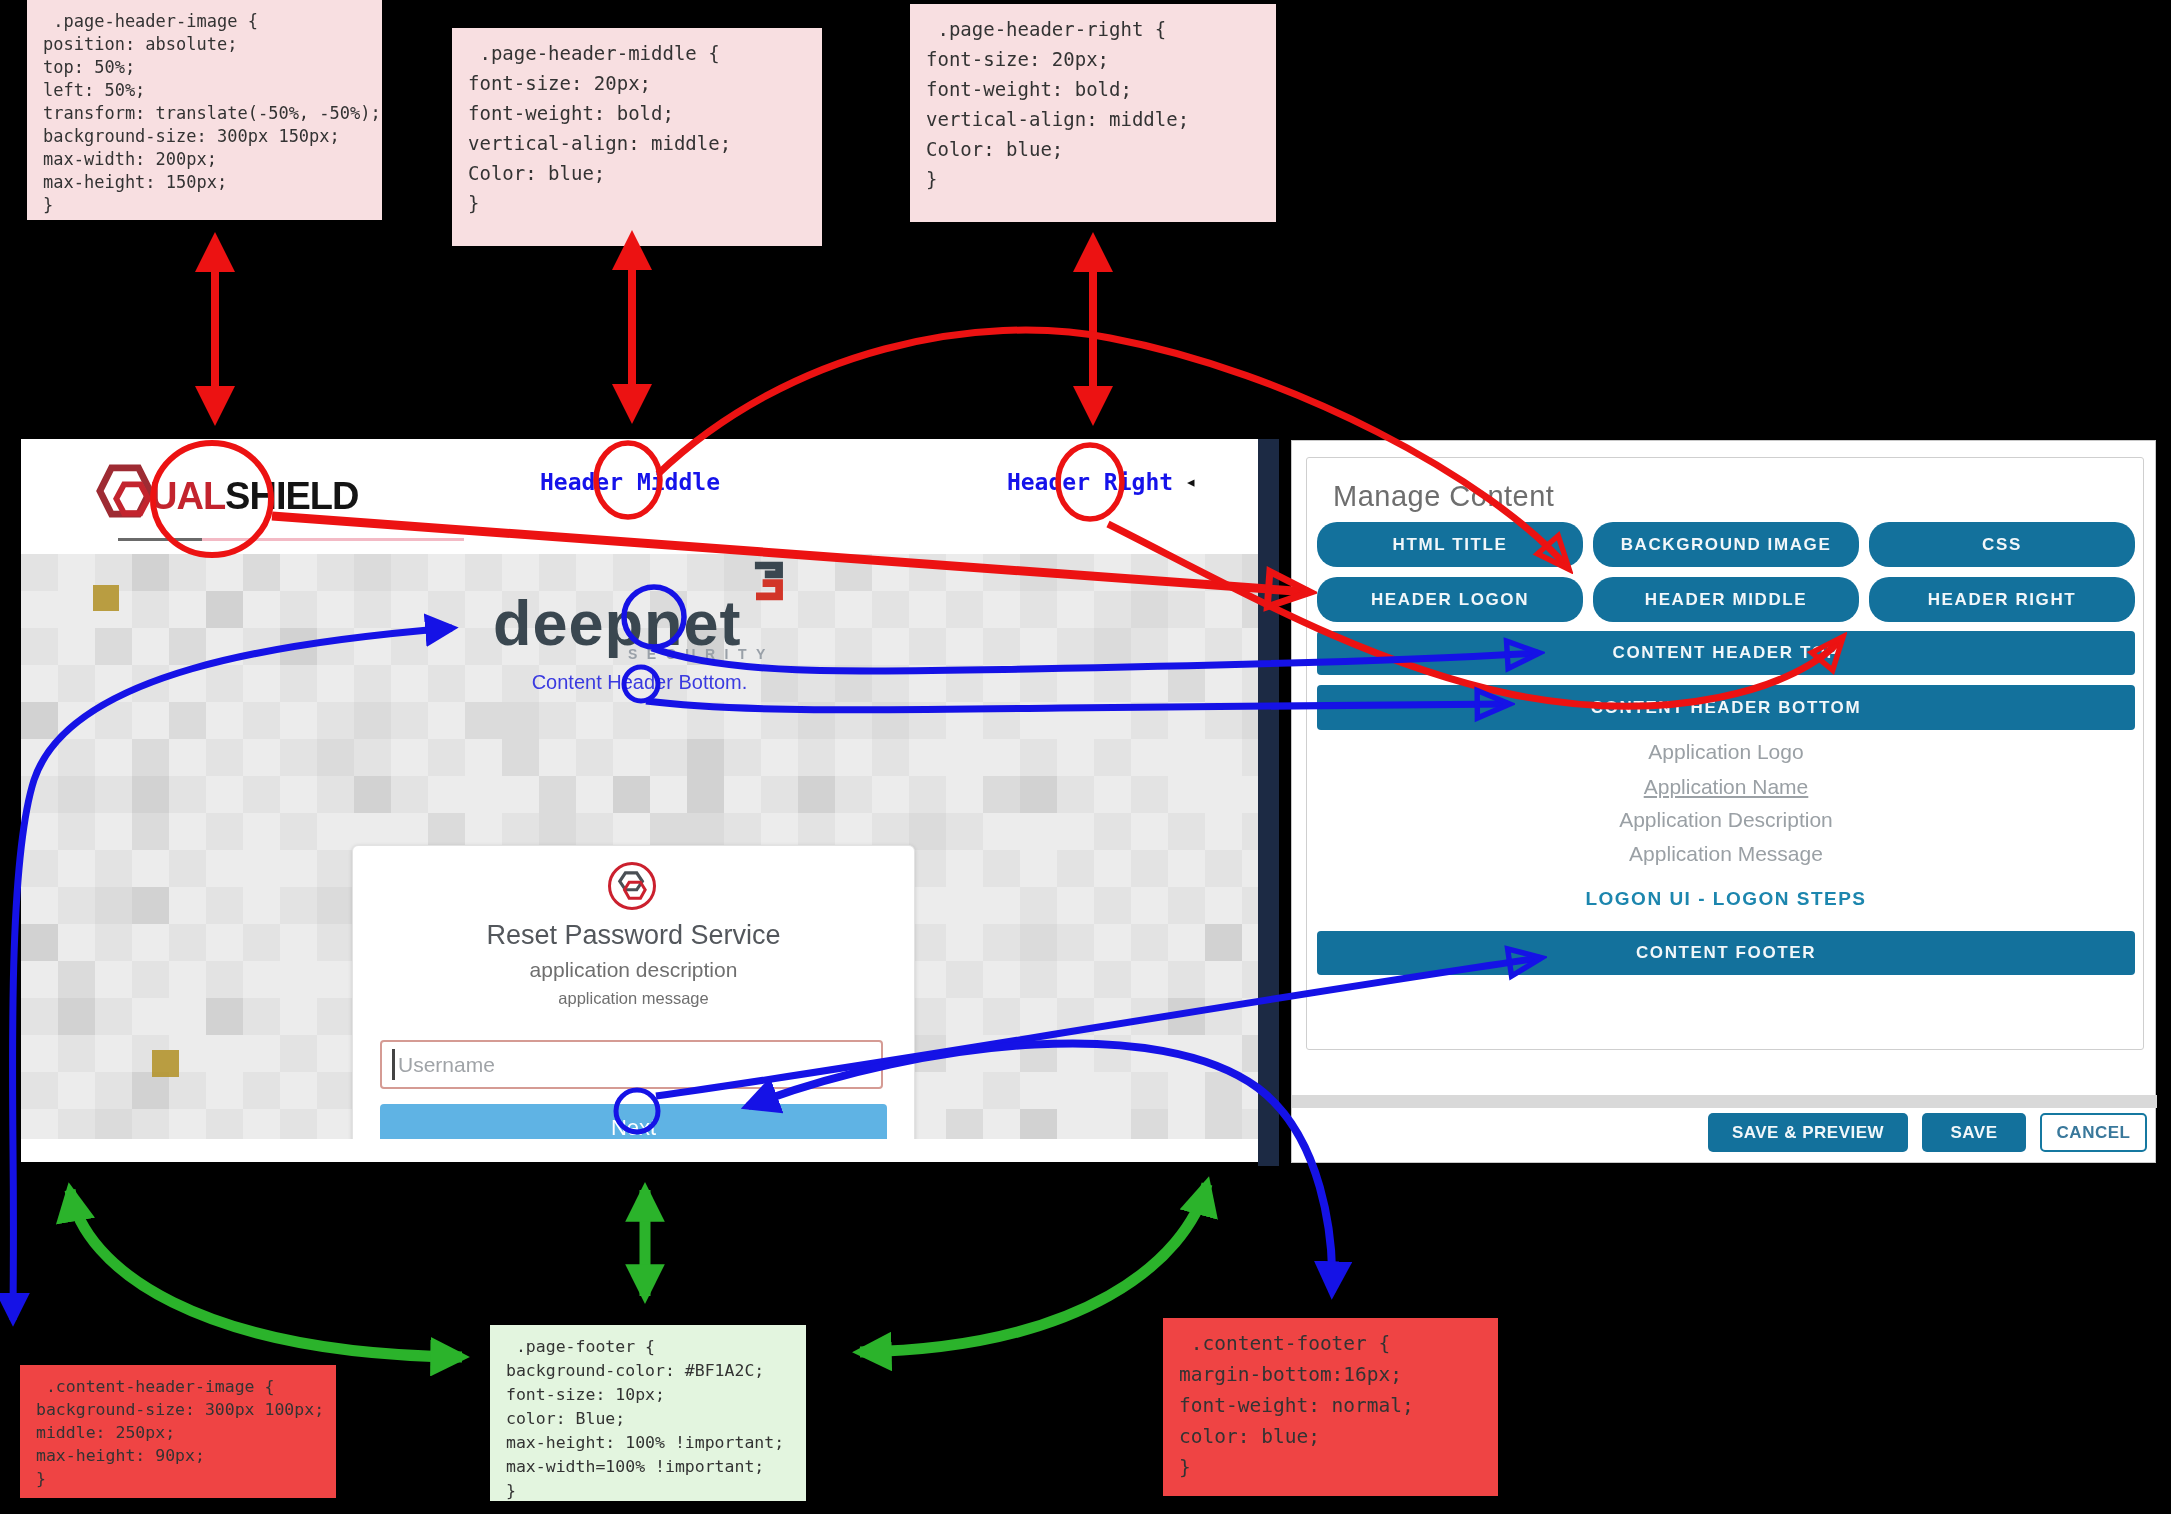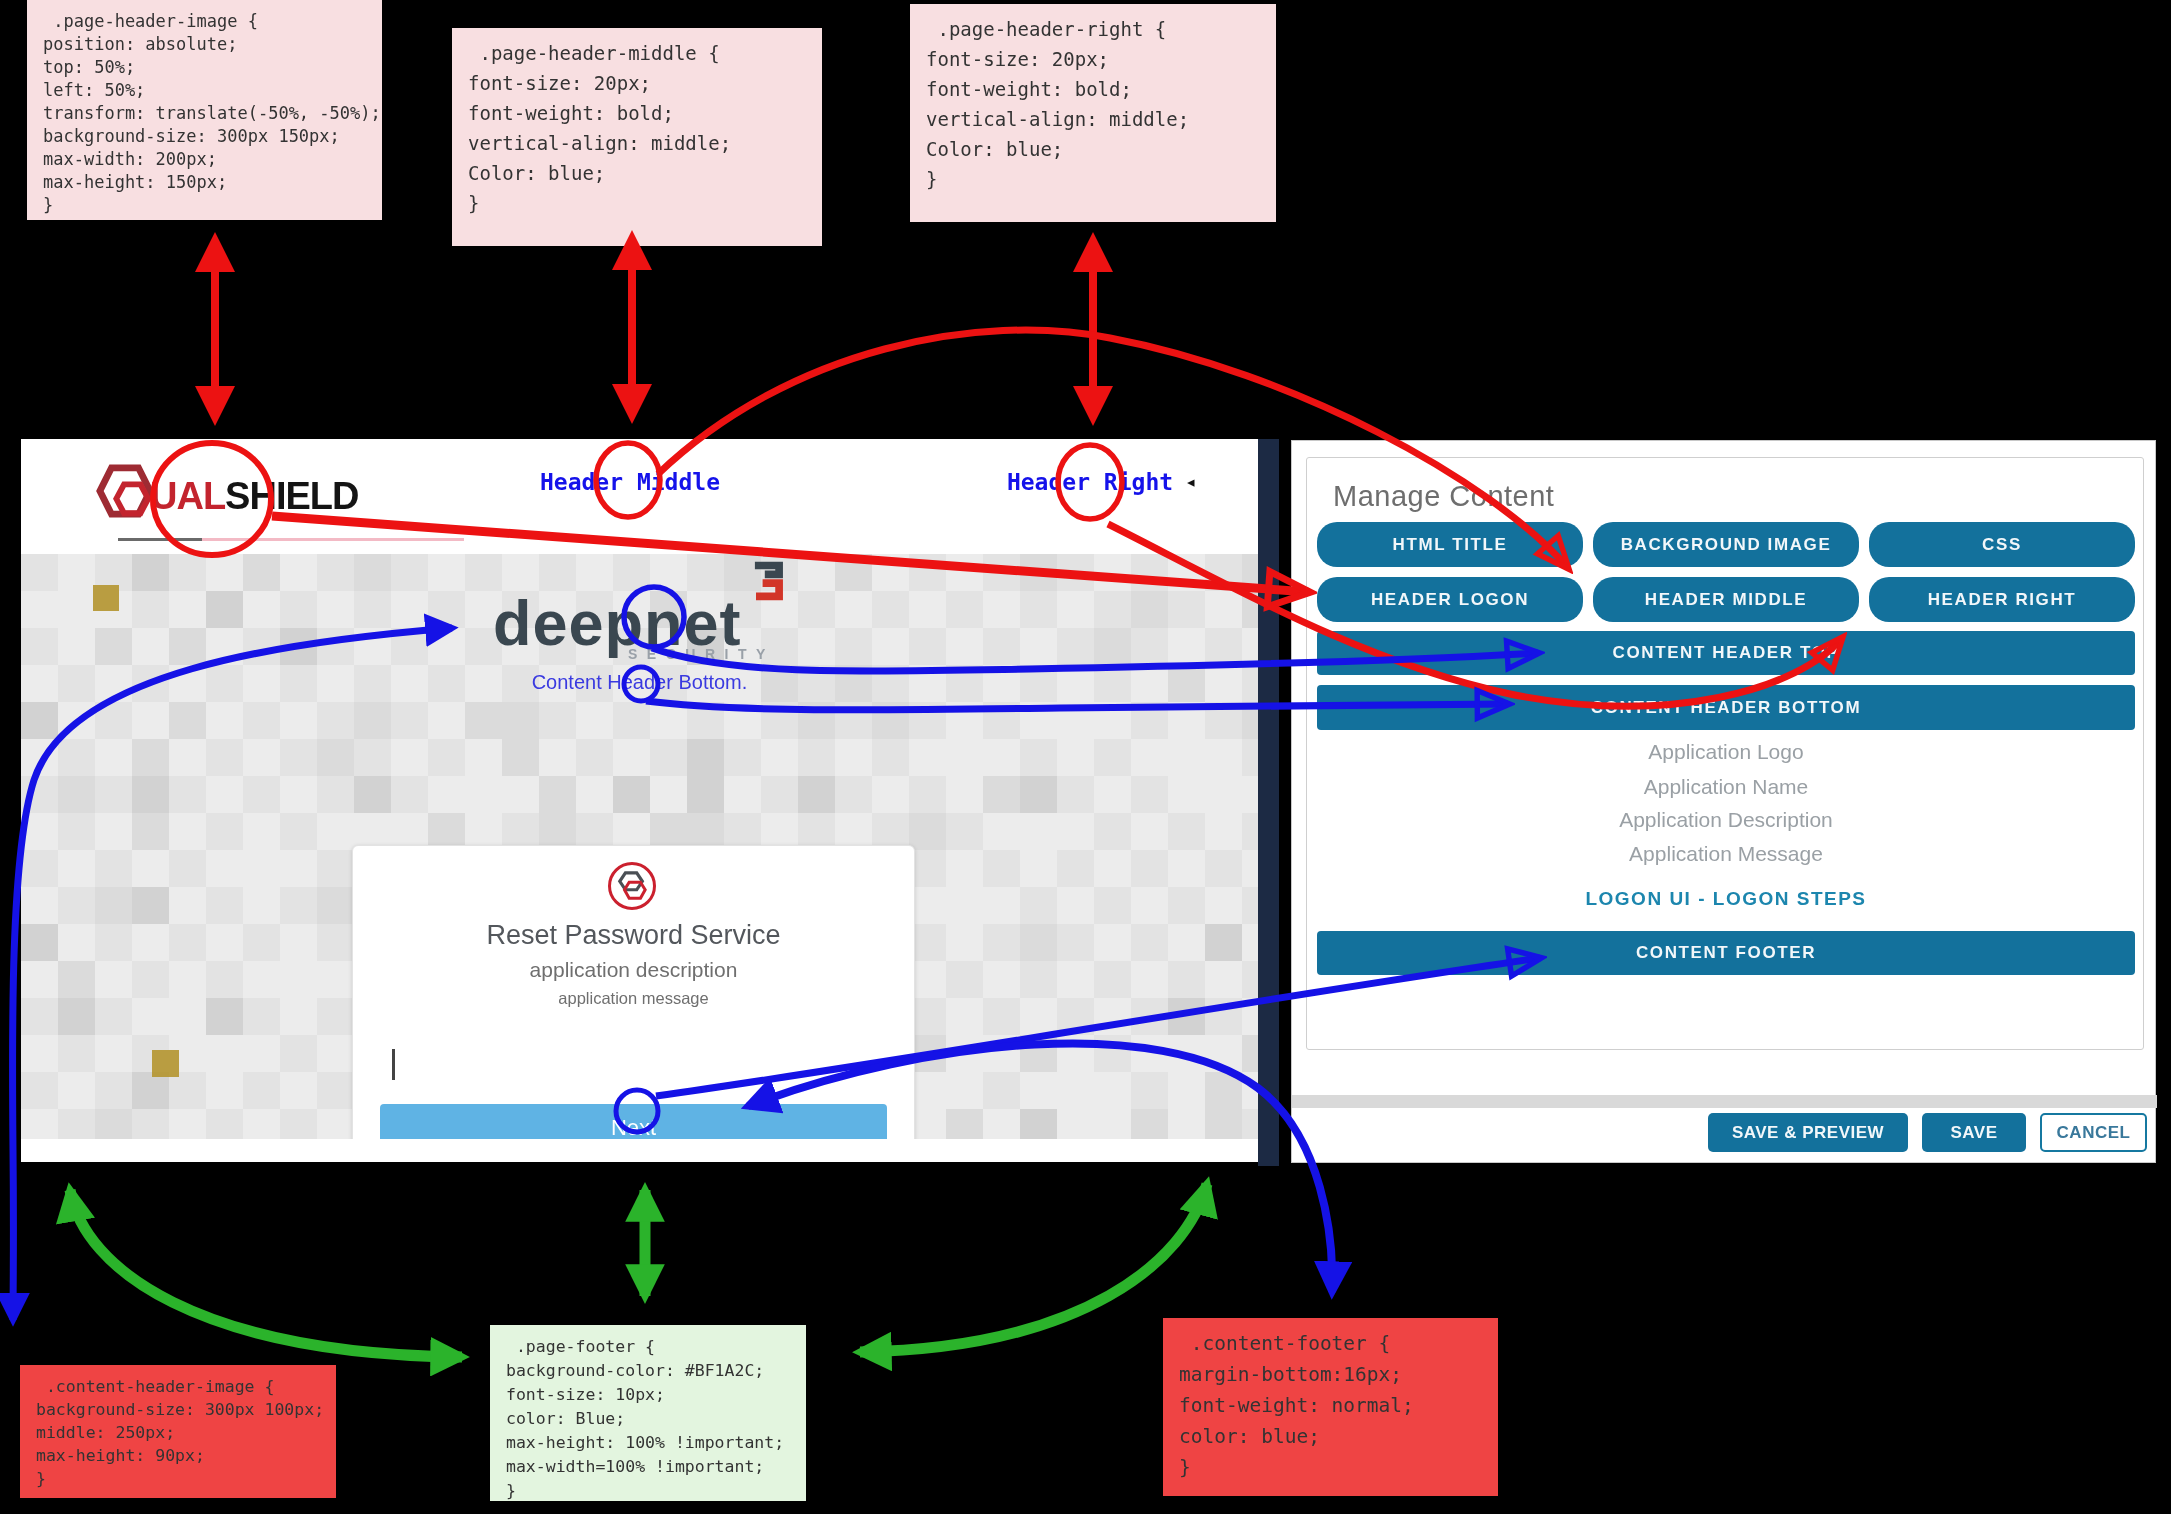--- a/index.html
+++ b/index.html
@@ -424,20 +424,21 @@
       <div class="abs" id="login-card">
         <div class="abs" id="card-icon">
           <svg width="32" height="32" viewBox="0 0 34 34">
             <polygon points="10,3 22,3 28,12 22,21 10,21 4,12" fill="none" stroke="#4A4F55" stroke-width="3.4"></polygon>
             <polygon points="14,13 26,13 31,21 26,30 14,30 9,21" fill="none" stroke="#CB202E" stroke-width="3.2"></polygon>
           </svg>
         </div>
         <div class="abs" style="left:0;top:74px;width:561px;text-align:center;font-size:27px;color:#53575C;">Reset Password Service</div>
         <div class="abs" style="left:0;top:112px;width:561px;text-align:center;font-size:21px;color:#6F6F6F;">application description</div>
         <div class="abs" style="left:0;top:143px;width:561px;text-align:center;font-size:16.5px;color:#6F6F6F;">application message</div>
+        <input class="abs" id="username-input" type="text" placeholder="Username" style="">
         <div class="abs" style="left:39px;top:203px;width:2.5px;height:31px;background:#444;"></div>
         <div class="abs" id="next-button">Next</div>
       </div>
 
     </div>
   </div>
   <div class="abs" id="page-right-edge"></div>
 
   <div class="abs" id="manage-panel">
     <div class="abs" id="mp-card">
@@ -450,21 +451,21 @@
       </div>
       <div class="abs btn-row" style="top:119px;">
         <div class="teal-btn">HEADER LOGON</div>
         <div class="teal-btn">HEADER MIDDLE</div>
         <div class="teal-btn">HEADER RIGHT</div>
       </div>
       <div class="abs teal-btn wide-btn" style="top:173px;">CONTENT HEADER TOP</div>
       <div class="abs teal-btn wide-btn" style="top:227px;height:45px;">CONTENT HEADER BOTTOM</div>
 
       <div class="abs gray-link" style="top:282px;">Application Logo</div>
-      <div class="abs gray-link" style="top:317px;">Application Name</div>
+      <div class="abs gray-link" style="top:317px;text-decoration:underline;">Application Name</div>
       <div class="abs gray-link" style="top:350px;">Application Description</div>
       <div class="abs gray-link" style="top:384px;">Application Message</div>
 
       <div class="abs" id="logon-link" style="top:430px;">LOGON UI - LOGON STEPS</div>
 
       <div class="abs teal-btn wide-btn" style="top:473px;">CONTENT FOOTER</div>
     </div>
 
     <div class="abs" id="mp-divider"></div>
     <div class="abs action-btn teal-btn" style="left:416px;top:672px;width:200px;">SAVE &amp; PREVIEW</div>

